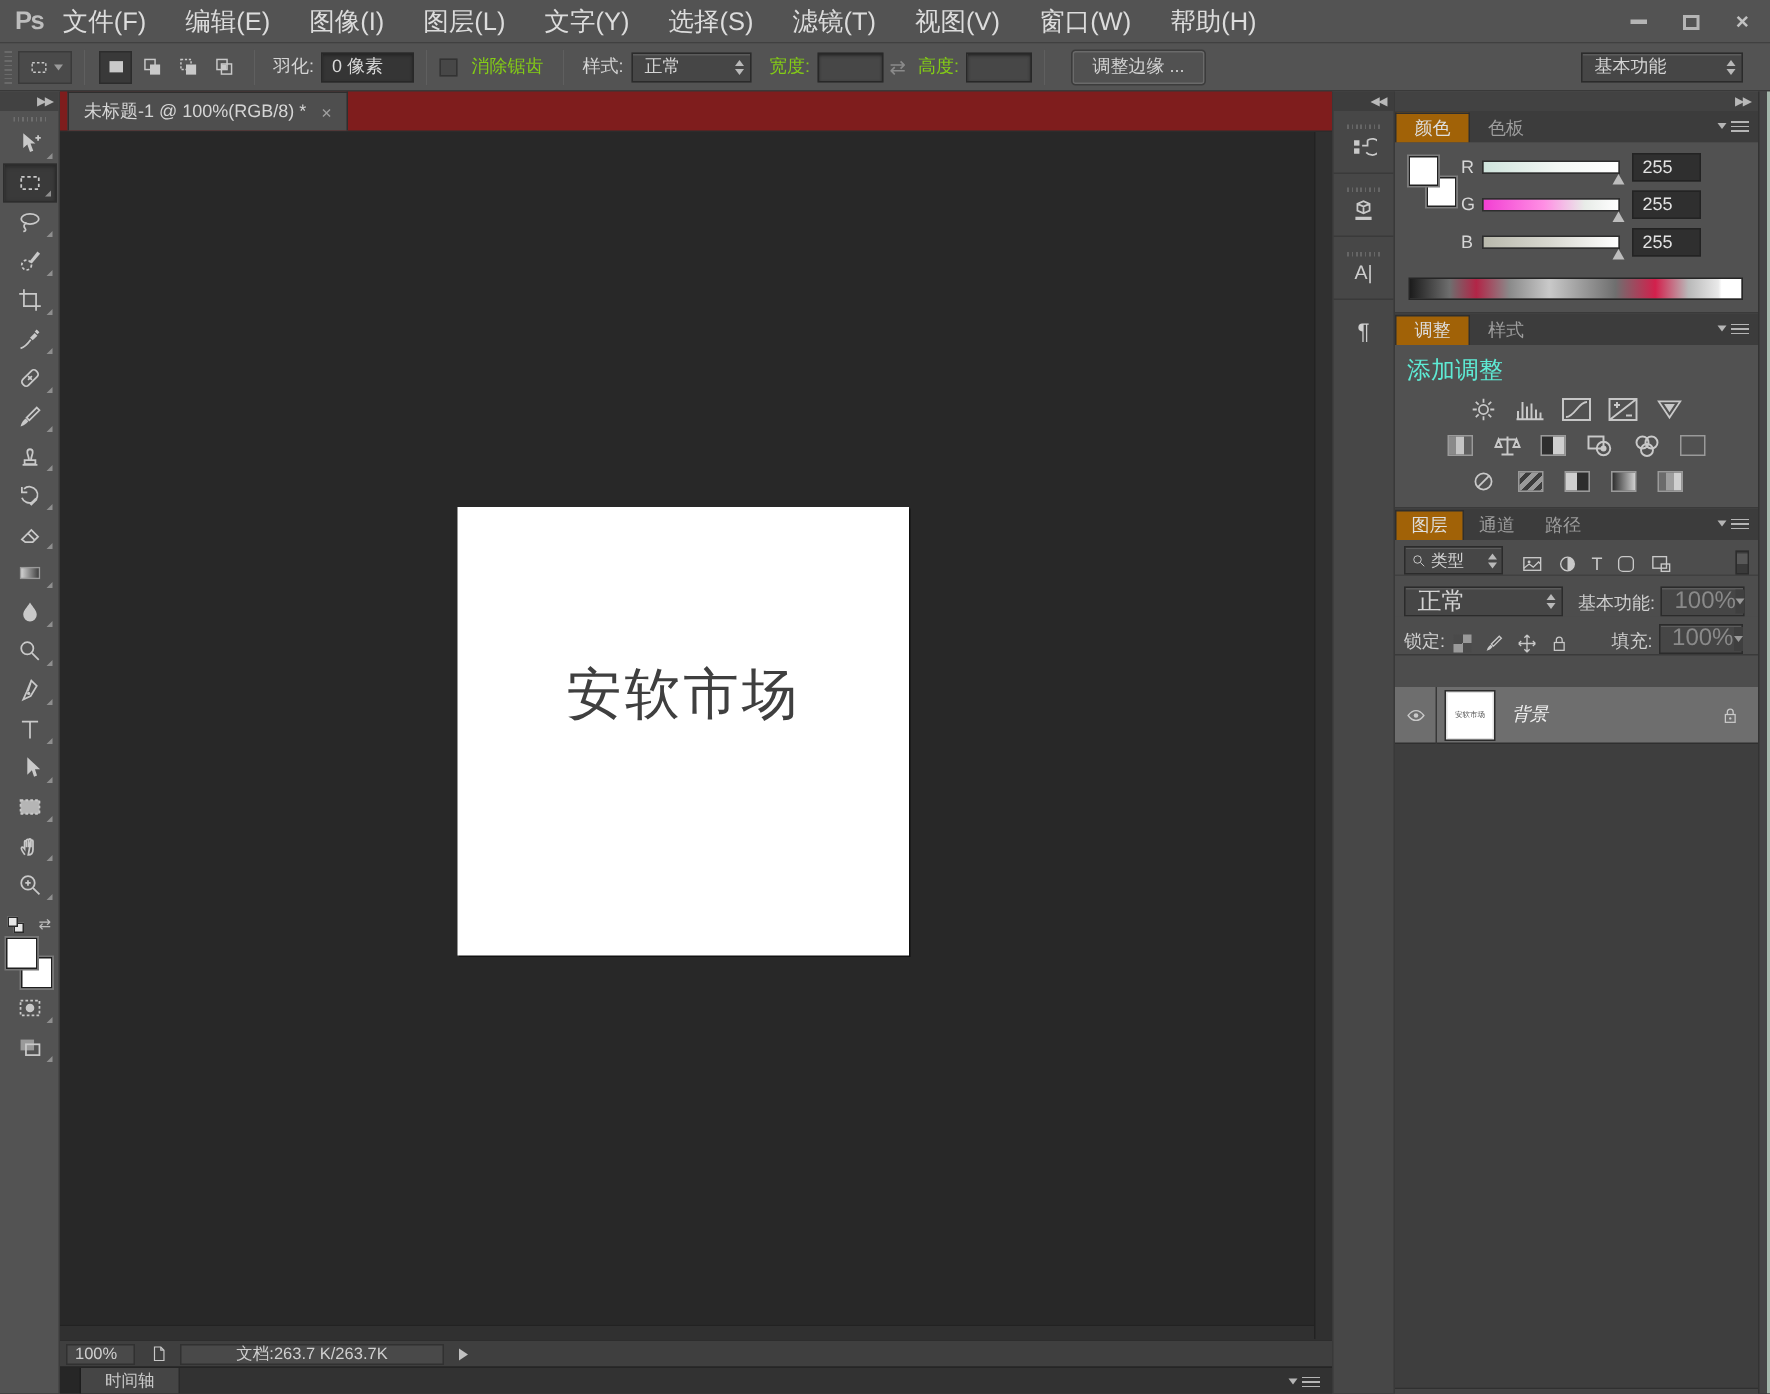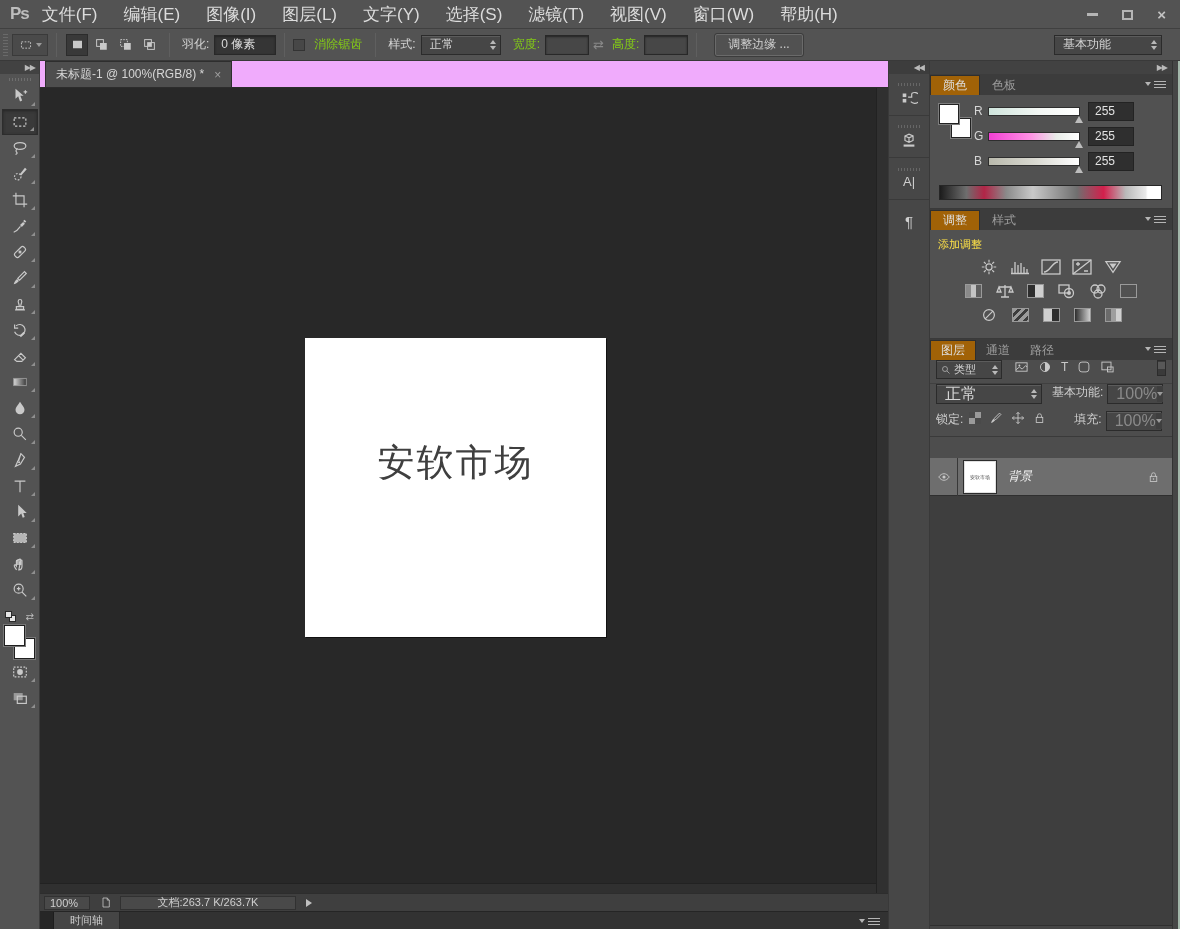--- a/index.html
+++ b/index.html
@@ -52,21 +52,21 @@
 #mini-fgbg .b{position:absolute;width:7px;height:7px;background:#e6e6e6;border:1px solid #2a2a2a}
 #mini-fgbg .b.back{right:0;bottom:0}
 #mini-fgbg .b.front{left:0;top:0}
 #swap-arrow{color:#bdbdbd;font-size:10px}
 #big-swatches{position:relative;width:34px;height:34px;margin:2px auto}
 .swatch{position:absolute;width:21px;height:21px;background:#ffffff;border:1px solid #1f1f1f;box-shadow:0 0 0 1px #777}
 #fg-swatch{left:1px;top:0;z-index:2}
 #bg-swatch{right:2px;bottom:0}
 
 #center{left:40px;top:61px;width:848px;height:868px;background:#282828}
-#tabbar{height:27px;background:#f0abfc;border-bottom:1px solid #2c2c2c;display:flex;align-items:center}
+#tabbar{height:27px;background:#7f1d1d;border-bottom:1px solid #2c2c2c;display:flex;align-items:center}
 #doctab{margin-left:5px;height:26px;background:#4e4e4e;border:1px solid #2e2e2e;border-bottom:none;display:flex;align-items:center;padding:0 10px;gap:10px;font-size:12px;color:#d6d6d6}
 #doctab .x{color:#9f9f9f;font-size:12px}
 #canvas-area{position:absolute;top:27px;left:0;right:0;bottom:36px;background:#282828;overflow:hidden}
 #doc-canvas{position:absolute;left:265px;top:250px;width:301px;height:299px;background:#ffffff;box-shadow:1px 1px 0 #111}
 #doc-text{text-align:center;margin-top:100px;font-size:37px;color:#3f3f3f;letter-spacing:2px}
 #vscroll{position:absolute;right:0;top:0;bottom:0;width:12px;background:#303030;border-left:1px solid #222}
 #hscroll{position:absolute;left:0;right:12px;bottom:0;height:10px;background:#303030;border-top:1px solid #222}
 #statusbar{position:absolute;left:0;right:0;bottom:18px;height:18px;background:#3f3f3f;border-top:1px solid #2d2d2d;display:flex;align-items:center;font-size:11px}
 #zoom-box{margin-left:4px;width:46px;height:14px;background:#494949;border:1px solid #313131;display:flex;align-items:center;padding-left:5px;color:#cfcfcf}
 #status-icon{margin:0 8px 0 10px}
@@ -101,33 +101,33 @@
 .ch-label{width:14px;font-size:12px;color:#d6d6d6}
 .ch-track{width:92px;height:9px;border:1px solid #2e2e2e;position:relative;margin-right:8px}
 .ch-thumb{position:absolute;right:-4px;bottom:-8px;width:0;height:0;border-left:4px solid transparent;border-right:4px solid transparent;border-bottom:7px solid #bdbdbd}
 .ch-val{width:46px;height:19px;background:#2f2f2f;border:1px solid #232323;color:#e2e2e2;font-size:12px;display:flex;align-items:center;padding-left:6px}
 #track-r{background:linear-gradient(90deg,#cfe4dc,#f3f7f4 55%,#ffffff)}
 #track-g{background:linear-gradient(90deg,#f23fd3,#ff8fe4 45%,#e8ece8 75%,#ffffff)}
 #track-b{background:linear-gradient(90deg,#b9b9ac,#d8d8d0 50%,#ffffff)}
 #spectrum{position:absolute;left:9px;right:10px;bottom:8px;height:15px;border:1px solid #262626;background:linear-gradient(90deg,#1c1c1c 0%,#6e6e6e 12%,#b22547 20%,#8a8a8a 30%,#c9c9c9 42%,#9b9b9b 52%,#6f6f6f 62%,#d2204c 74%,#b9b9b9 84%,#e9e9e9 93%,#ffffff 94%)}
 
 #adj-content{height:109px;background:#515151;border-bottom:1px solid #3a3a3a;position:relative}
-#adj-label{font-size:11px;color:#fde047;padding:7px 0 0 8px}
+#adj-label{font-size:16px;color:#5eead4;padding:7px 0 0 8px}
 .adj-row{display:flex;justify-content:center;gap:9px;margin-top:6px}
 .adj{width:22px;height:18px;display:flex;align-items:center;justify-content:center}
 .adj .box{width:17px;height:14px;border:1px solid #9a9a9a}
 .halfbw{background:linear-gradient(90deg,#2e2e2e 50%,#cfcfcf 50%)}
 .gridlut{background:#444 repeating-linear-gradient(90deg,#9a9a9a 0 1px,transparent 1px 6px),repeating-linear-gradient(0deg,#9a9a9a 0 1px,transparent 1px 5px)}
 .stripes{background:repeating-linear-gradient(135deg,#9a9a9a 0 3px,#3c3c3c 3px 6px)}
 .gmap{background:linear-gradient(90deg,#2e2e2e,#cfcfcf);border-bottom-style:dashed}
 .selc{background:linear-gradient(90deg,#6b6b6b 33%,#9e9e9e 33% 66%,#d0d0d0 66%)}
 .huesat{background:linear-gradient(90deg,#8a8a8a 33%,#c4c4c4 33% 66%,#5f5f5f 66%)}
 
 #layers-header .ptab{padding:0 10px}
-.lrow{display:flex;align-items:flex-start;background:#4d4d4d;position:relative}
+.lrow{display:flex;align-items:flex-end;background:#4d4d4d;position:relative}
 #filter-row{height:24px;border-bottom:1px solid #404040;padding-left:6px}
 #type-dd{width:66px;height:19px;font-size:11px;padding:0 3px 0 4px}
 #filter-icons{display:flex;gap:9px;margin-left:12px;align-items:center}
 #filter-toggle{position:absolute;right:6px;width:9px;height:16px;background:#3a3a3a;border:1px solid #2c2c2c}
 #filter-toggle i{display:block;width:7px;height:7px;background:#585858;margin-top:1px}
 #blend-row{height:27px;padding-left:6px}
 #blend-dd{width:106px}
 #opacity-label{margin-left:10px;font-size:12px;color:#cfcfcf}
 .dd.gray{color:#8a8a8a}
 .dd .dnbtn{margin-left:auto;width:13px;height:16px;background:#3f3f3f;display:flex;align-items:center;justify-content:center}

